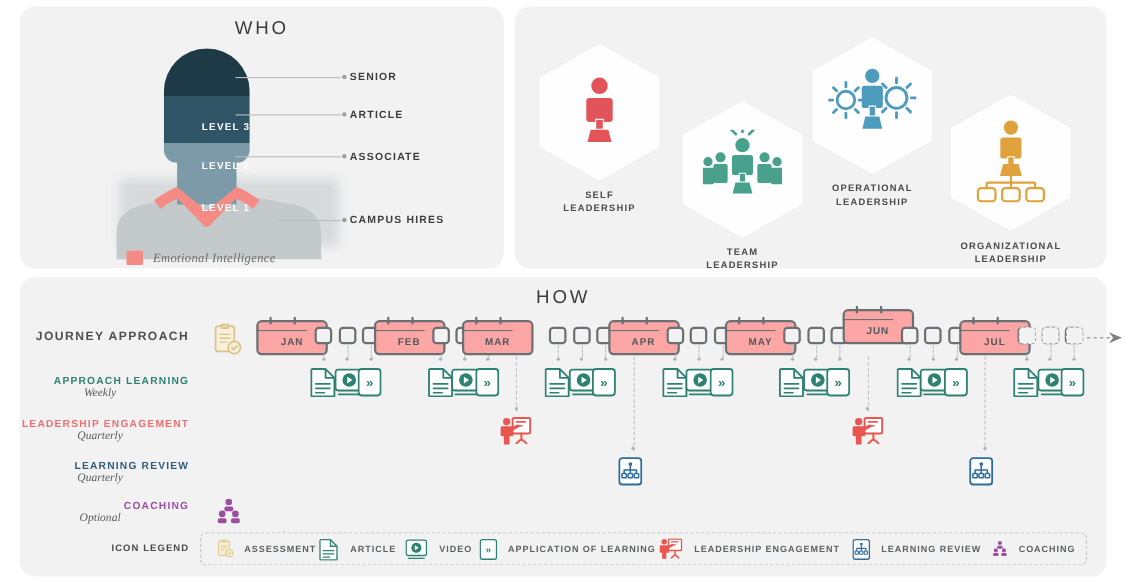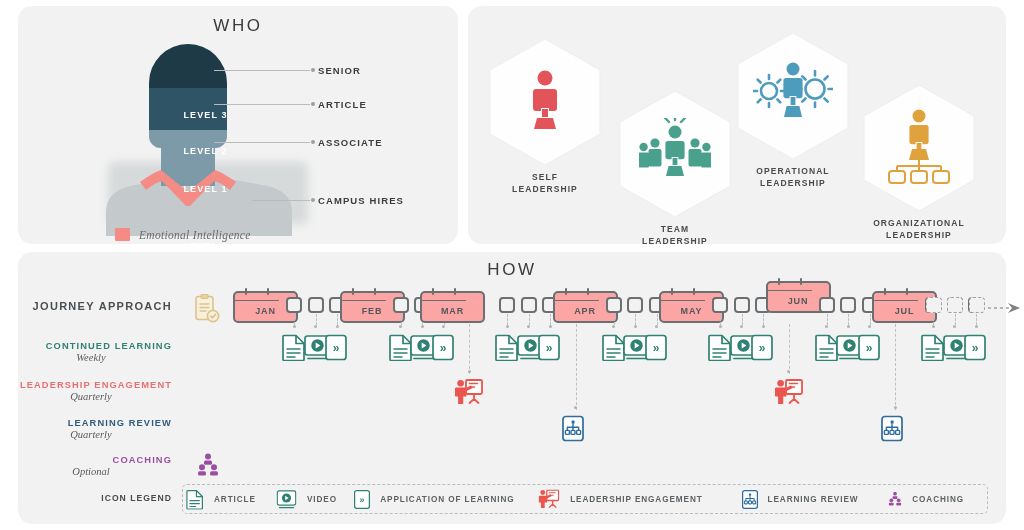--- a/index.html
+++ b/index.html
@@ -340,21 +340,21 @@
 
   <div class="panel" id="panel-how">
     <div class="panel-title">HOW</div>
   </div>
 
   <div class="row-label" style="left:10px; top:300px; width:162px;">
     <span class="rl-main" style="color:#4a4f52; font-size:11px; letter-spacing:1.3px;">JOURNEY APPROACH</span>
   </div>
 
   <div class="row-label" style="left:10px; top:341px; width:162px;">
-    <span class="rl-main" style="color:#2f8273;">CONTINUED LEARNING</span>
+    <span class="rl-main" style="color:#2f8273;">APPROACH LEARNING</span>
     <span class="rl-sub">Weekly</span>
   </div>
 
   <div class="row-label" style="left:10px; top:380px; width:162px;">
     <span class="rl-main" style="color:#e87070;">LEADERSHIP ENGAGEMENT</span>
     <span class="rl-sub">Quarterly</span>
   </div>
 
   <div class="row-label" style="left:10px; top:418px; width:162px;">
     <span class="rl-main" style="color:#2e5c7e;">LEARNING REVIEW</span>
@@ -676,20 +676,34 @@
       <div class="wbox dashed" style="left:947px; top:297px;"></div>
       <div class="wbox dashed" style="left:968.5px; top:297px;"></div>
       <div class="arrow-end" style="left:988px; top:300px;"><svg width="34" height="12" viewBox="0 0 34 12">
   <path d="M0 6 h22" stroke="#9fa3a6" stroke-width="1.4" stroke-dasharray="3 3"></path>
   <path d="M20 1 L32 6 L20 11 L24 6 z" fill="#7d8184"></path>
         </svg></div>
     </div>
 
   <div class="legend-label">ICON LEGEND</div>
   <div class="legend-box" id="legend-box">
+      <div class="legend-item" style="width: 118px; padding-left: 12px;">
+        <span style="display: flex; align-items: center; transform: scale(0.74); transform-origin: center center;">
+          <svg width="20" height="24" viewBox="0 0 26 30">
+  <rect x="2" y="2.5" width="17" height="23" rx="2.5" fill="#f7f0dc" stroke="#e0c98a" stroke-width="1.8"></rect>
+  <rect x="7" y="0.5" width="7" height="4" rx="1.2" fill="#e9d8ac" stroke="#e0c98a" stroke-width="1.4"></rect>
+  <g stroke="#e0c98a" stroke-width="1.5" stroke-linecap="round">
+              <path d="M6 10 h9 M6 13.5 h9 M6 17 h6"></path>
+            </g>
+  <circle cx="19" cy="22" r="5.6" fill="#f7f0dc" stroke="#e0c98a" stroke-width="1.8"></circle>
+  <path d="M16.6 22 l1.8 1.9 l3.1 -3.5" fill="none" stroke="#e0c98a" stroke-width="1.8" stroke-linecap="round" stroke-linejoin="round"></path>
+          </svg>
+        </span>
+        <span class="lg-text">ASSESSMENT</span>
+      </div>
       <div class="legend-item" style="width: 92px; padding-left: 0px;">
         <span style="display: flex; align-items: center; transform: scale(0.74); transform-origin: center center;">
           <svg width="24" height="27" viewBox="0 0 24 27">
   <path d="M2 1.5 h12 l8 8 v16 a1 1 0 0 1 -1 1 H2 a1 1 0 0 1 -1 -1 V2.5 a1 1 0 0 1 1 -1 z" fill="#ffffff" stroke="#2f8273" stroke-width="1.7" stroke-linejoin="round"></path>
   <path d="M14 1.5 v8 h8" fill="none" stroke="#2f8273" stroke-width="1.7" stroke-linejoin="round"></path>
   <g stroke="#2f8273" stroke-width="1.5" stroke-linecap="round">
               <path d="M5 15 h13 M5 19 h13 M5 23 h8"></path>
             </g>
           </svg>
         </span>

